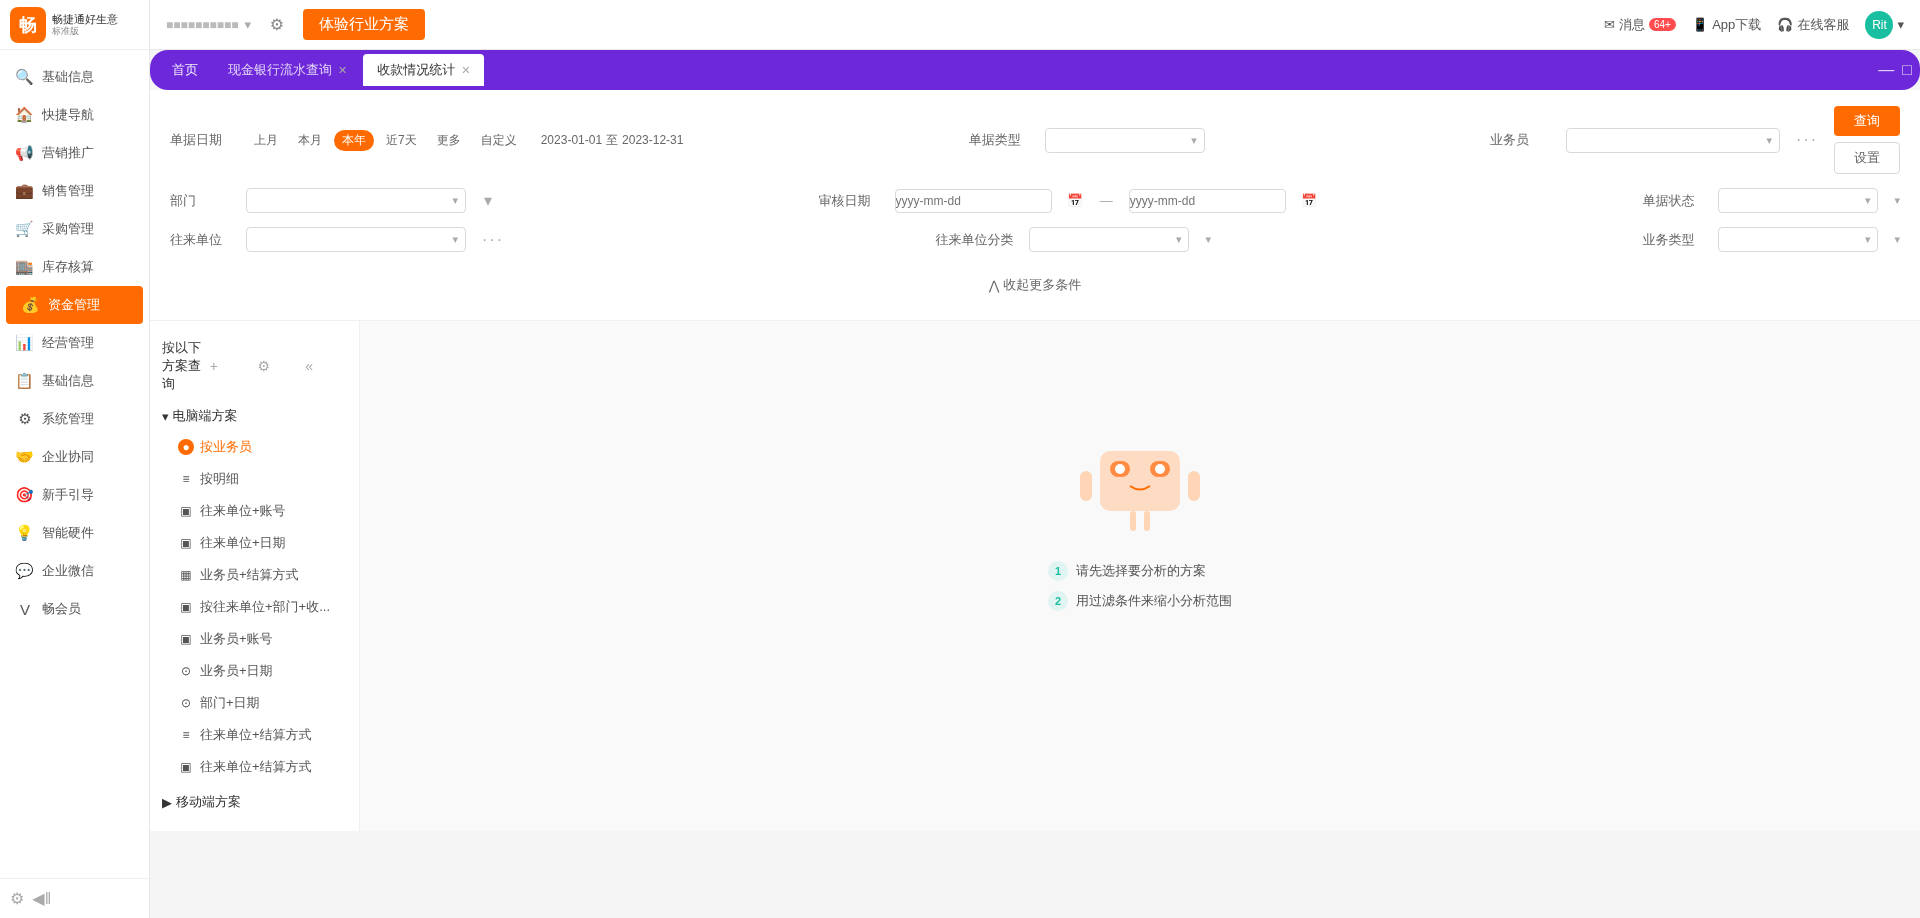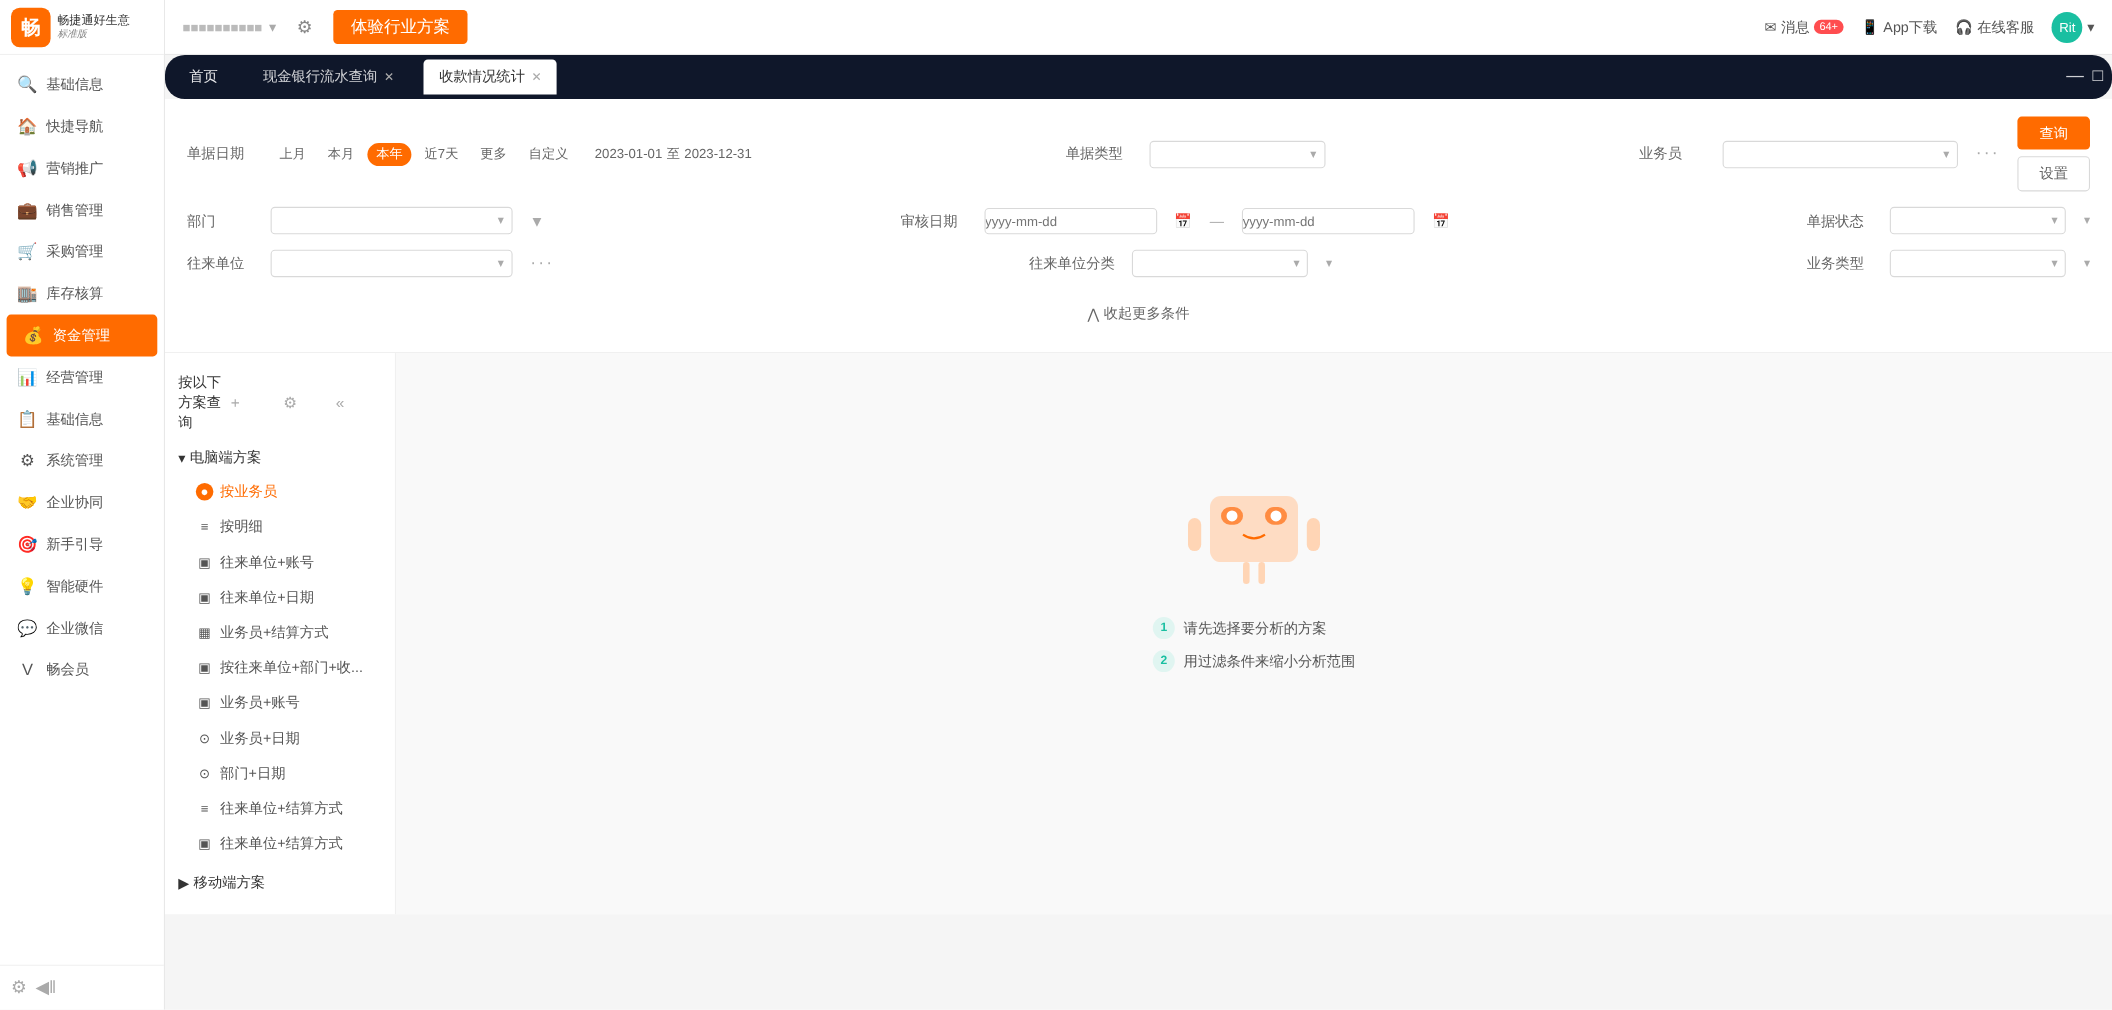--- a/index.html
+++ b/index.html
@@ -3,42 +3,42 @@
   <meta charset="utf-8">
   <style>
     * { box-sizing: border-box; margin: 0; padding: 0; }
     body { font-family: 'Microsoft YaHei', sans-serif; font-size: 13px; background: #f5f5f5; display: flex; height: 918px; overflow: hidden; }
 
     
     .sidebar { width: 150px; background: #fff; height: 100%; display: flex; flex-direction: column; border-right: 1px solid #e8e8e8; flex-shrink: 0; }
     .sidebar-logo { height: 50px; background: #fff; display: flex; align-items: center; padding: 0 10px; border-bottom: 1px solid #f0f0f0; }
     .logo-icon { width: 36px; height: 36px; background: #ff6b00; border-radius: 8px; display: flex; align-items: center; justify-content: center; color: #fff; font-size: 18px; font-weight: bold; }
     .logo-text { margin-left: 6px; font-size: 11px; color: #333; line-height: 1.3; }
-    .logo-badge { font-size: 9px; color: #888; font-style: italic; }
+    .logo-badge { font-size: 9px; color: #888; }
     .sidebar-nav { flex: 1; overflow-y: auto; padding: 8px 0; }
     .sidebar-item { display: flex; align-items: center; padding: 10px 16px; cursor: pointer; color: #555; font-size: 13px; gap: 8px; }
     .sidebar-item.active { background: #ff6b00; color: #fff; border-radius: 4px; margin: 0 6px; }
     .sidebar-item .nav-icon { width: 18px; height: 18px; display: flex; align-items: center; justify-content: center; font-size: 15px; }
     .sidebar-footer { padding: 10px; display: flex; align-items: center; gap: 8px; border-top: 1px solid #f0f0f0; }
     .sidebar-footer-btn { cursor: pointer; color: #aaa; font-size: 16px; }
 
     
     .main { flex: 1; display: flex; flex-direction: column; overflow: hidden; }
 
     
     .topbar { height: 50px; background: #fff; display: flex; align-items: center; padding: 0 16px; border-bottom: 1px solid #e8e8e8; gap: 12px; }
     .topbar-breadcrumb { display: flex; align-items: center; gap: 6px; color: #666; font-size: 13px; }
     .topbar-btn { background: #ff6b00; color: #fff; border: none; padding: 6px 16px; border-radius: 4px; cursor: pointer; font-size: 15px; }
     .topbar-right { margin-left: auto; display: flex; align-items: center; gap: 16px; color: #555; font-size: 13px; }
     .topbar-right-item { display: flex; align-items: center; gap: 4px; cursor: pointer; }
     .badge { background: #ff4d4f; color: #fff; border-radius: 10px; font-size: 10px; padding: 1px 5px; }
     .gear-icon { width: 28px; height: 28px; display: flex; align-items: center; justify-content: center; cursor: pointer; color: #888; font-size: 16px; }
 
     
-    .tabs-bar { height: 40px; background: #0f172a; display: flex; align-items: center; padding: 0 8px; gap: 13px; border-radius: 18px; }
+    .tabs-bar { height: 40px; background: #6d28d9; display: flex; align-items: center; padding: 0 8px; gap: 2px; border-radius: 18px; }
     .tab { height: 32px; padding: 0 14px; display: flex; align-items: center; gap: 6px; cursor: pointer; border-radius: 4px 4px 0 0; font-size: 13px; color: rgba(255,255,255,0.8); }
     .tab.active { background: #fff; color: #333; border-radius: 4px 4px 0 0; }
     .tab-home { color: rgba(255,255,255,0.9); }
     .tab-close { color: #aaa; font-size: 11px; cursor: pointer; }
     .tabs-controls { margin-left: auto; display: flex; gap: 8px; }
     .tabs-control-btn { color: rgba(255,255,255,0.8); cursor: pointer; font-size: 16px; background: none; border: none; }
 
     
     .content { flex: 1; overflow: auto; background: #f5f5f5; }
     .content-inner { margin: 0; background: #fff; }

